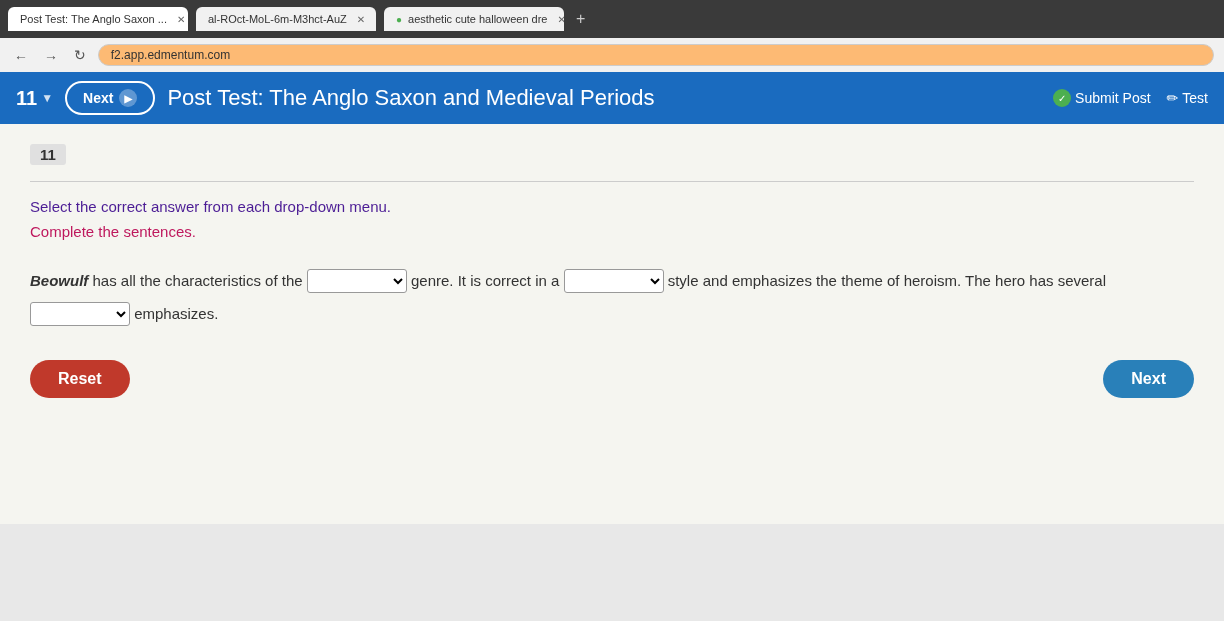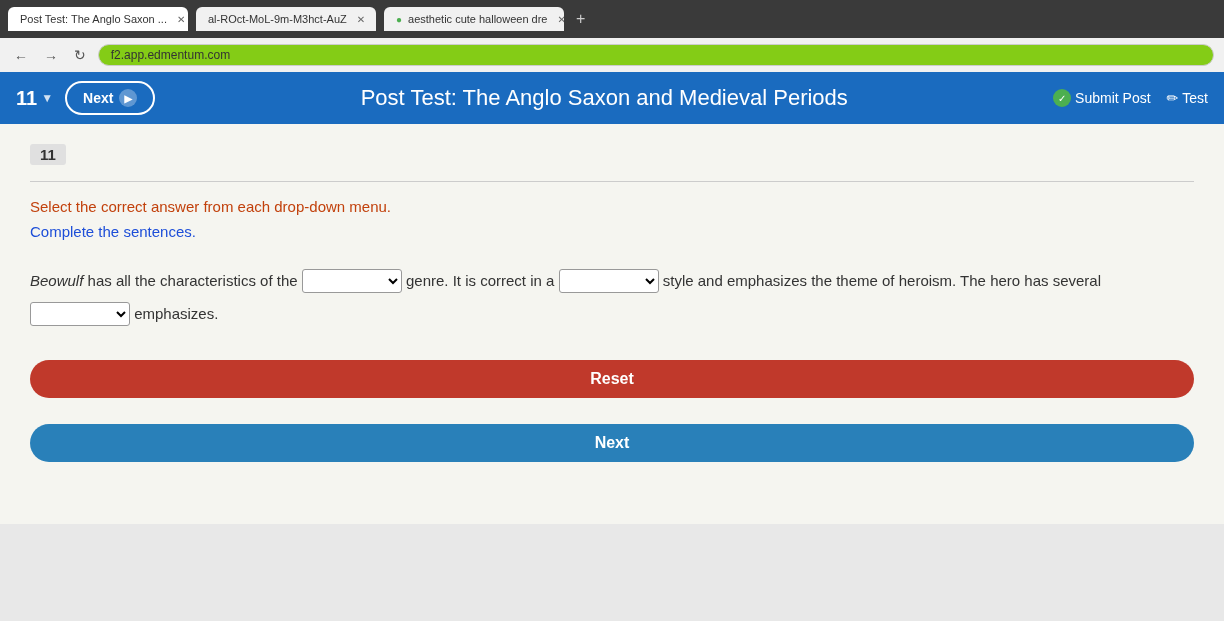--- a/index.html
+++ b/index.html
@@ -62,21 +62,21 @@
     .nav-btn {
       background: none;
       border: none;
       font-size: 14px;
       color: #555;
       cursor: pointer;
       padding: 2px 4px;
     }
     .address-bar {
       flex: 1;
-      background: #84cc16;
+      background: #fdba74;
       border: 1px solid #ccc;
       border-radius: 12px;
       padding: 3px 12px;
       font-size: 12px;
       color: #333;
     }
 
     
     .app-header {
       background: #1a6bbf;
@@ -119,21 +119,20 @@
       display: flex;
       align-items: center;
       justify-content: center;
       font-size: 10px;
     }
     .header-title {
       flex: 1;
       color: white;
       font-size: 22px;
       font-weight: 500;
-      text-align: center;
     }
     .header-actions {
       display: flex;
       align-items: center;
       gap: 16px;
     }
     .submit-test-btn {
       background: transparent;
       border: none;
       color: white;
@@ -176,58 +175,57 @@
       font-weight: bold;
       color: #333;
       margin-bottom: 16px;
       background: #e0e0e0;
       display: inline-block;
       padding: 2px 10px;
       border-radius: 3px;
     }
     .instruction-text {
       font-size: 15px;
-      color: #c2410c;
+      color: #4c1d95;
       margin-bottom: 8px;
     }
     .complete-text {
       font-size: 15px;
-      color: #1d4ed8;
+      color: #be185d;
       margin-bottom: 24px;
     }
     .sentence-block {
       font-size: 15px;
       color: #333;
       line-height: 2.2;
       margin-bottom: 30px;
     }
     .sentence-block em {
       font-style: italic;
-      font-weight: normal;
+      font-weight: bold;
     }
     .dropdown-inline {
       display: inline-flex;
       align-items: center;
       border: 1px solid #999;
       background: white;
       border-radius: 3px;
       padding: 2px 6px;
       font-size: 14px;
       cursor: pointer;
       min-width: 100px;
       gap: 4px;
     }
 
     
     .action-buttons {
       display: flex;
       justify-content: space-between;
-      gap: 26px;
+      gap: 4px;
       margin-top: 20px;
-      flex-direction: column;
     }
     .reset-btn {
       background: #c0392b;
       color: white;
       border: none;
       border-radius: 20px;
       padding: 10px 28px;
       font-size: 16px;
       font-weight: bold;
       cursor: pointer;
@@ -252,21 +250,21 @@
   </style>
 </head>
 <body>
 
 <div class="browser-chrome">
   <div class="tab active">
     <span>Post Test: The Anglo Saxon ...</span>
     <span class="tab-close">✕</span>
   </div>
   <div class="tab">
-    <span>al-ROct-MoL-9m-M3hct-AuZ</span>
+    <span>al-ROct-MoL-6m-M3hct-AuZ</span>
     <span class="tab-close">✕</span>
   </div>
   <div class="tab">
     <span style="color:#4caf50;font-size:10px;">●</span>
     <span>aesthetic cute halloween dre</span>
     <span class="tab-close">✕</span>
   </div>
   <button class="tab-add">+</button>
 </div>
 

